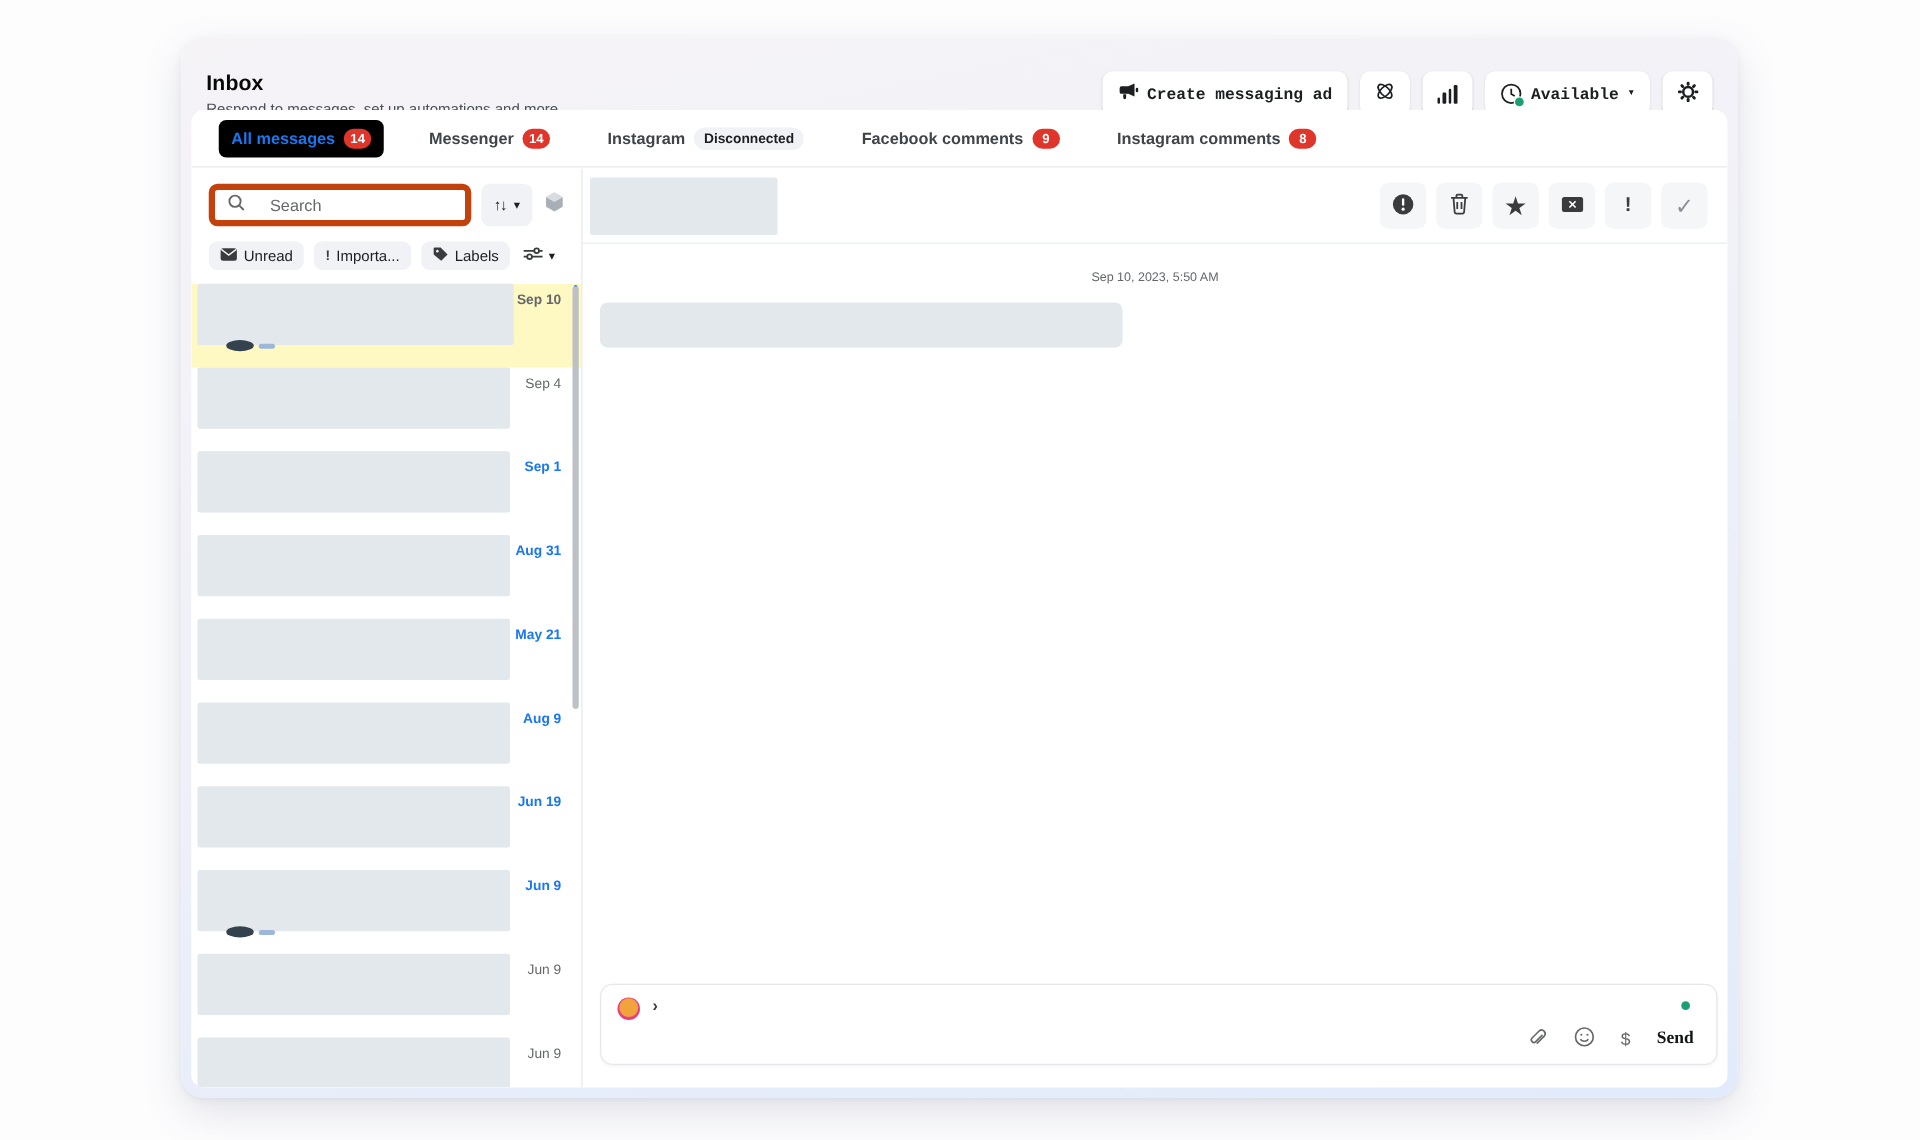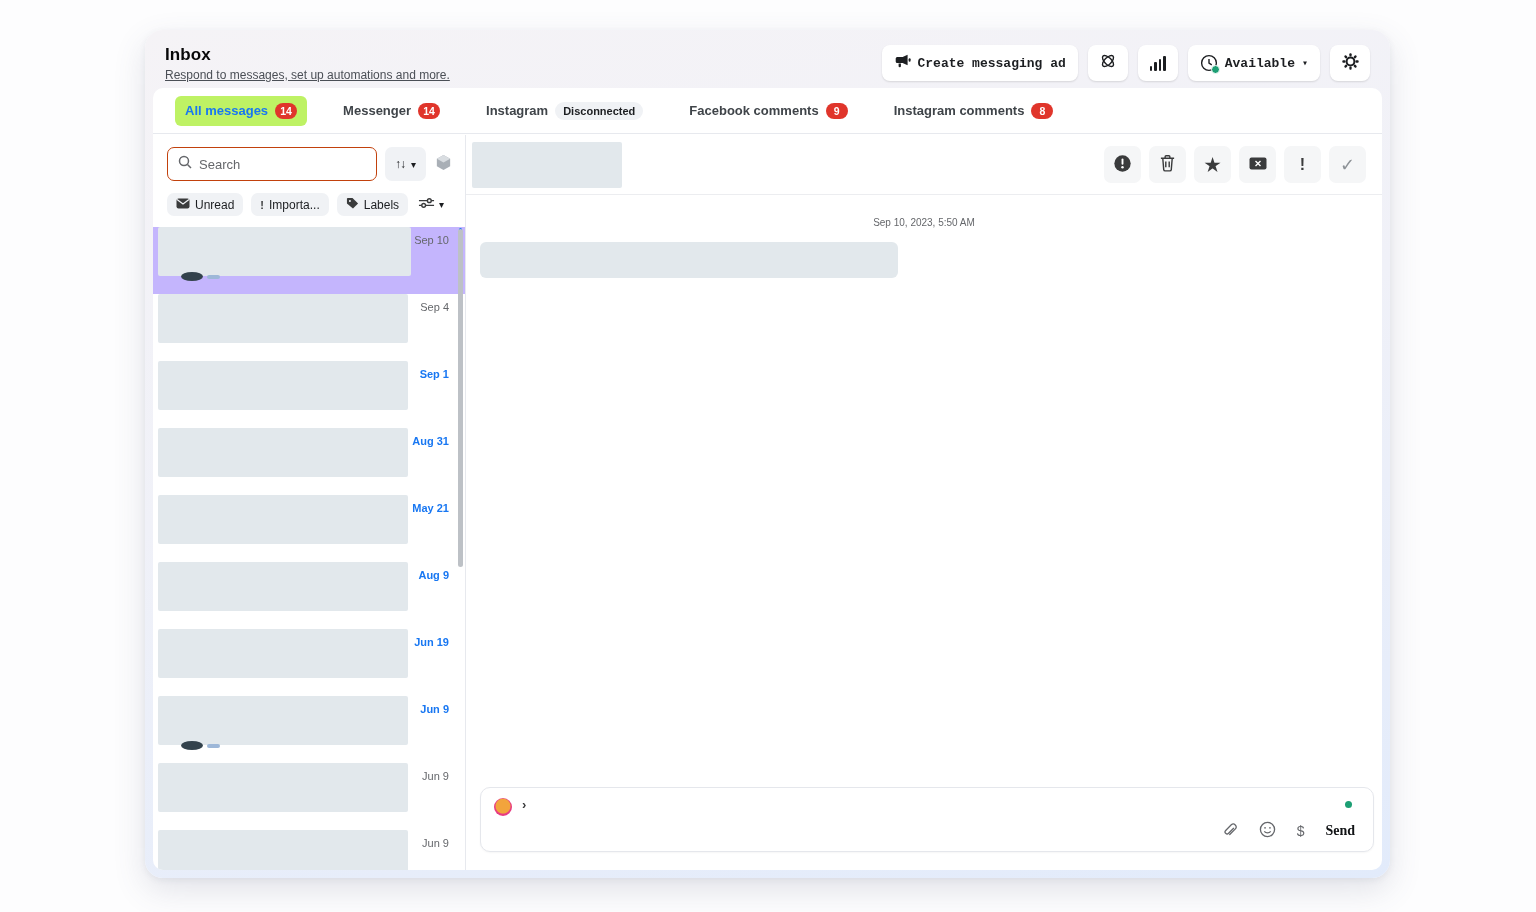--- a/index.html
+++ b/index.html
@@ -5,21 +5,21 @@
   * { margin:0; padding:0; box-sizing:border-box; }
   html,body { width:1536px; height:912px; background:#fdfdfe; font-family:"Liberation Sans", sans-serif; overflow:hidden; }
   .stage { position:relative; width:1536px; height:912px; }
 
   .card { position:absolute; left:145px; top:30px; width:1245px; height:848px;
     border-radius:18px; overflow:hidden;
     background:linear-gradient(168deg,#f5f3f6 0%,#f0f1f8 45%,#e2ebfb 100%);
     box-shadow:0 12px 32px rgba(80,90,120,.16), 0 2px 6px rgba(80,90,120,.08); }
 
   
-  .card-header { position:absolute; left:0; top:0; right:0; height:58px;
+  .card-header { position:absolute; left:0; top:12px; right:0; height:58px;
     display:flex; align-items:center; justify-content:space-between; padding:8px 20px 0 20px; }
   .hd-title { font-size:17px; font-weight:700; color:#080809; letter-spacing:.1px; }
   .hd-sub { font-size:12px; color:#4b4f56; margin-top:3px;text-decoration:underline; }
   .hd-right { display:flex; align-items:center; gap:10px;font-family:Liberation Mono, monospace; }
   .hbtn { display:flex; align-items:center; gap:7px; height:36px; padding:0 12px;
     background:#fff; border:none; border-radius:8px; cursor:pointer;
     box-shadow:0 1px 2px rgba(0,0,0,.12); font-family:inherit;
     font-size:13px; font-weight:700; color:#1c1e21; }
   .hbtn.icon-only { width:40px; justify-content:center; padding:0; }
   .caret { font-size:10px; color:#1c1e21; }
@@ -30,54 +30,54 @@
   .bars i { width:2.5px; background:#1c1e21; border-radius:1px; }
 
   
   .panel { position:absolute; left:8px; right:8px; top:58px; bottom:8px;
     background:#fff; border-radius:10px; overflow:hidden; }
 
   .tabbar { height:46px; display:flex; align-items:center; gap:26px; padding:0 0 0 22px;
     border-bottom:1px solid #e7e9ee; }
   .tab { display:flex; align-items:center; gap:7px; cursor:pointer; font-size:13px;
     font-weight:700; color:#3f4449; padding:7px 10px; border-radius:6px; }
-  .tab.sel { background:#bef264; color:#1877f2; }
+  .tab.sel { background:#000000; color:#1877f2; }
   .badge { min-width:22px; height:16px; padding:0 5px; border-radius:9px; background:#e0352b;
     color:#fff; font-size:10.5px; font-weight:700; display:flex; align-items:center;
     justify-content:center; }
   .status-pill { background:#f0f2f5; color:#1c1e21; font-size:11px; font-weight:700;
     padding:3px 8px; border-radius:9px; }
 
   .content { position:absolute; top:47px; left:0; right:0; bottom:0; display:flex; }
 
   
   .listpane { width:313px; border-right:1px solid #e7e9ee; position:relative; overflow:hidden; }
   .ltoolbar { display:flex; align-items:center; gap:8px; padding:12px 12px 4px 14px; }
-  .search { flex:1; display:flex; align-items:center; gap:7px; height:34px; padding:0 10px;
-    border:1px solid #c2410c; border-radius:7px; background:#fff; }
+  .search { flex:1; display:flex; align-items:center; gap:20px; height:34px; padding:0 10px;
+    border:5px solid #c2410c; border-radius:7px; background:#fff; }
   .search input { border:none; outline:none; width:100%; font-size:13px; color:#1c1e21;
     font-family:inherit; background:transparent; }
   .search input::placeholder { color:#65676b; }
   .sortbtn { display:flex; align-items:center; gap:6px; height:34px; padding:0 10px;
     background:#f0f2f5; border:none; border-radius:7px; cursor:pointer;
     font-size:12px; color:#1c1e21; font-family:inherit; }
   .sort-glyph { letter-spacing:-1px; font-size:12px; }
   .chips { display:flex; align-items:center; gap:8px; padding:8px 12px 8px 14px; }
   .chip { display:flex; align-items:center; gap:5px; height:23px; padding:0 9px;
     background:#f0f2f5; border:none; border-radius:7px; cursor:pointer;
     font-size:12px; color:#1c1e21; font-family:inherit; }
   .chip .xmark { font-weight:700; font-size:11px; color:#3a3b3c; }
   .filterbtn { display:flex; align-items:center; gap:4px; background:none; border:none;
     cursor:pointer; padding:2px; }
 
   .mlist { position:absolute; left:0; right:0; top:86px; bottom:0; overflow:hidden; padding-top:6px; }
   .row { position:relative; height:67px; cursor:pointer; }
   .row .ph { position:absolute; left:5px; top:0; width:250px; height:49px;
     background:#e2e8ec; border-radius:2px; }
-  .row.sel { background:#c4b5fd; }
+  .row.sel { background:#fef9c3;font-weight:bold; }
   .row.sel .ph { width:253px; }
   .row.sel::after { content:""; position:absolute; right:3px; top:1px; bottom:3px; width:3px;
     border-radius:2px; background:#1877f2; }
   .row .rdate { position:absolute; top:7px; right:16px; font-size:11px; color:#65676b; }
   .row .rdate.blue { color:#1877f2; font-weight:700; }
   .peek { position:absolute; left:28px; top:45px; width:22px; height:9px; border-radius:50%;
     background:#33424c; }
   .peek::after { content:""; position:absolute; left:26px; top:3px; width:13px; height:4px;
     background:#9db7d8; border-radius:2px; }
   .scrollthumb { position:absolute; right:2px; top:8px; width:5px; height:338px;

